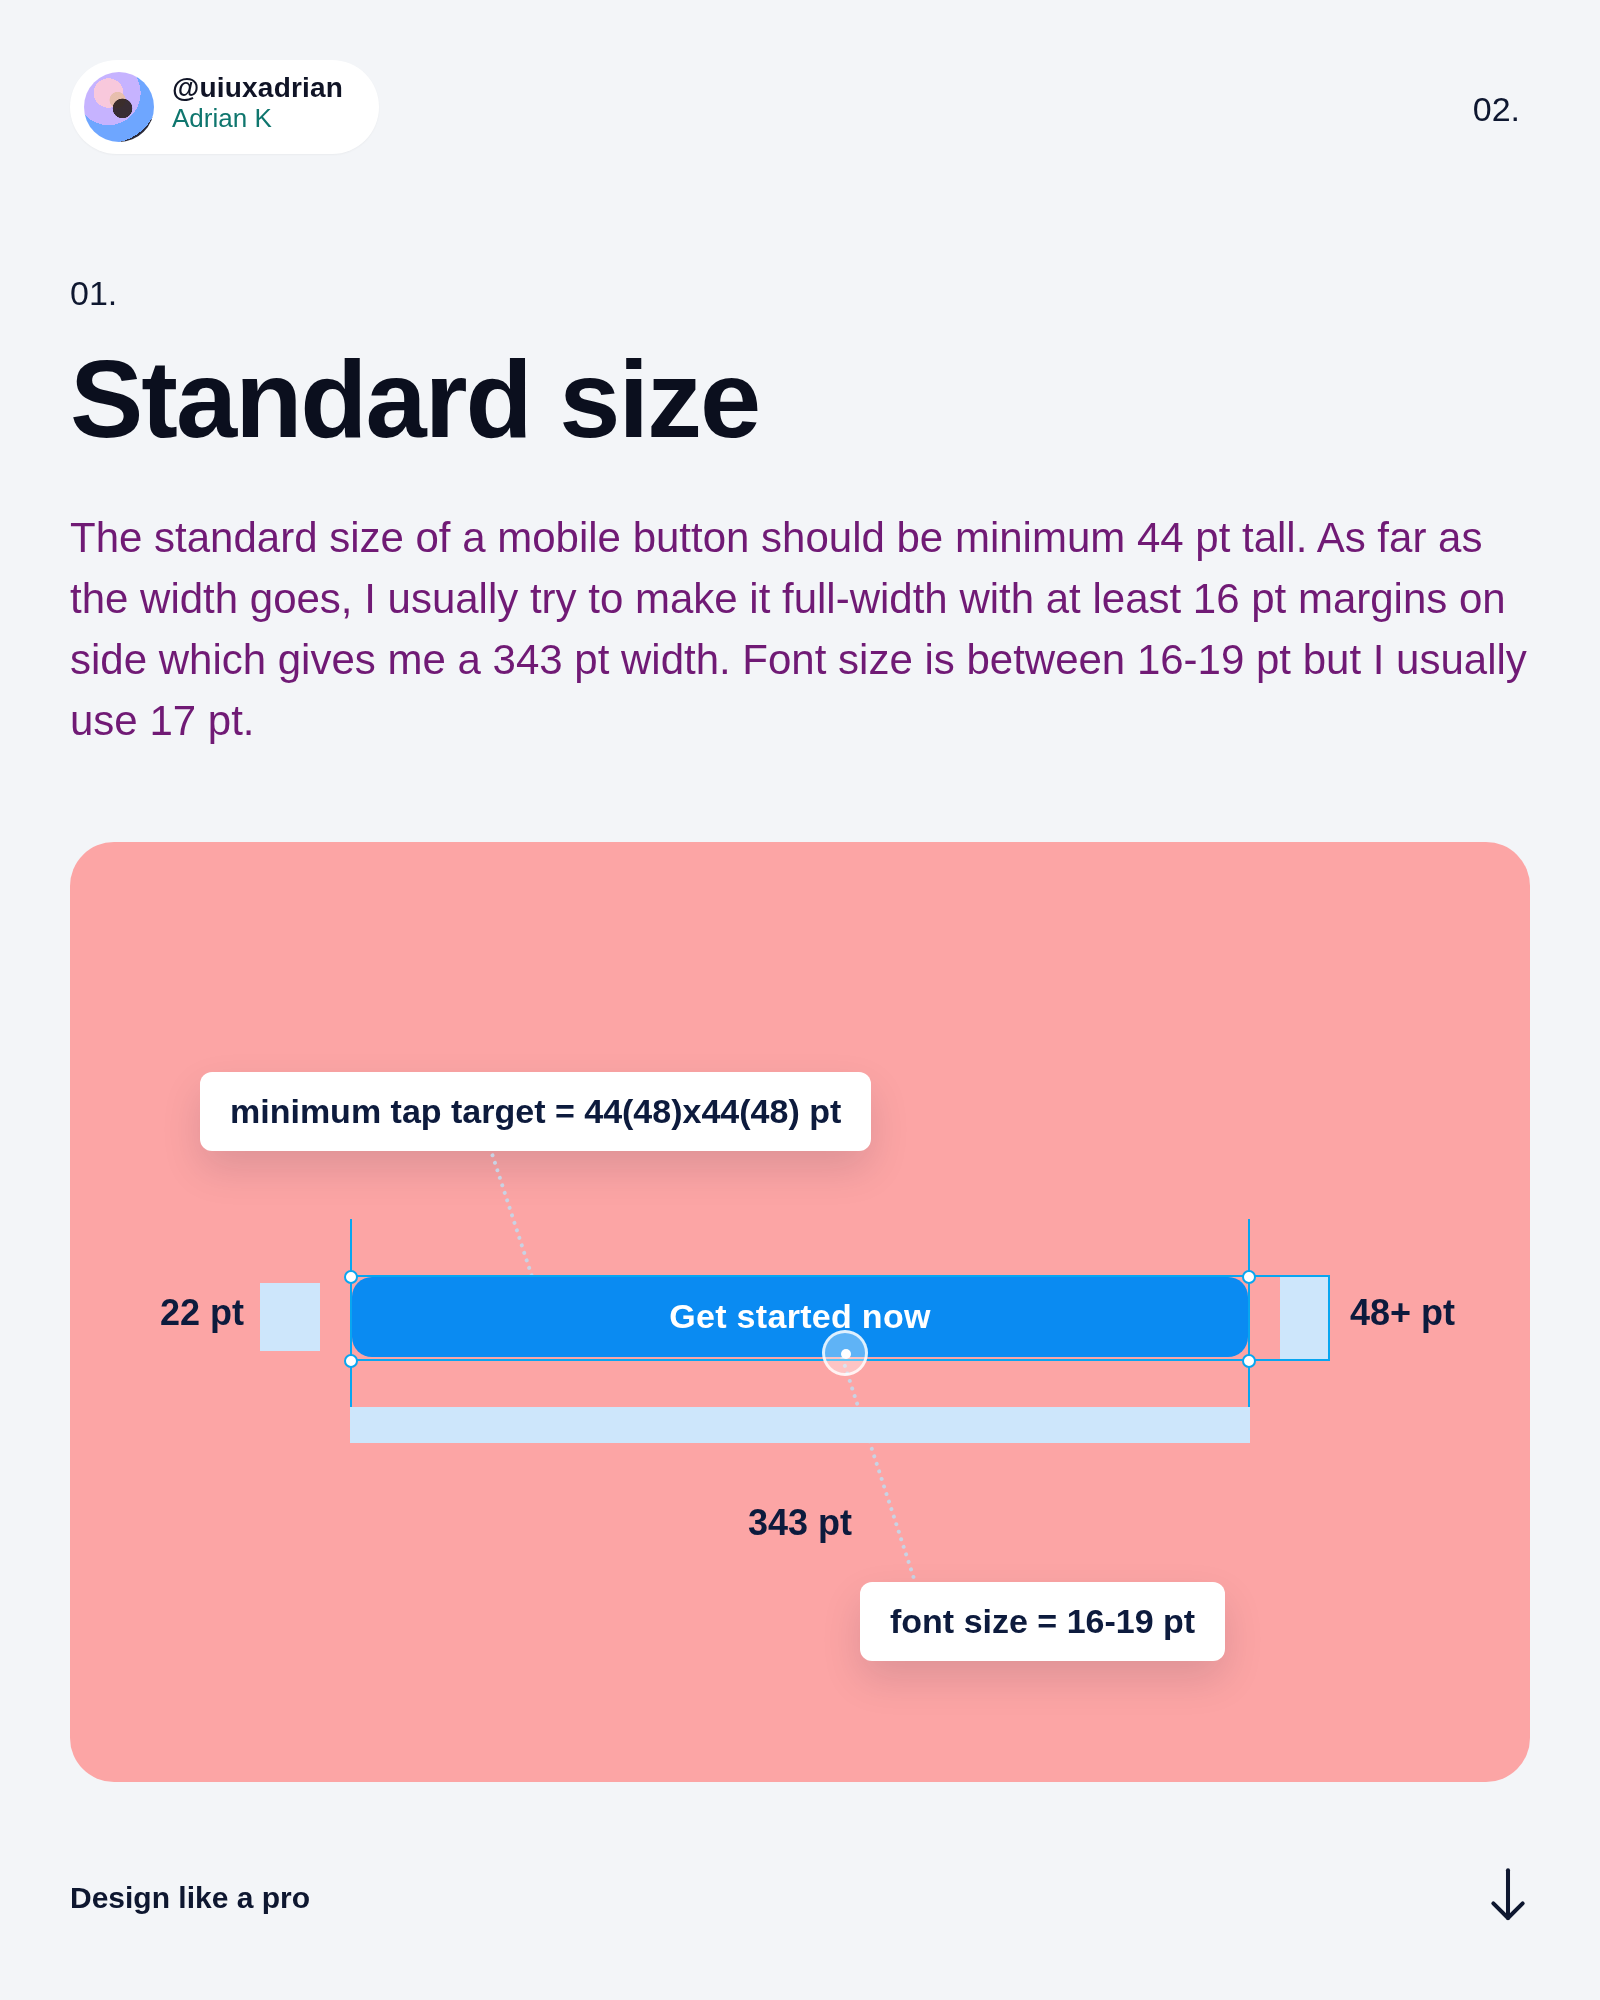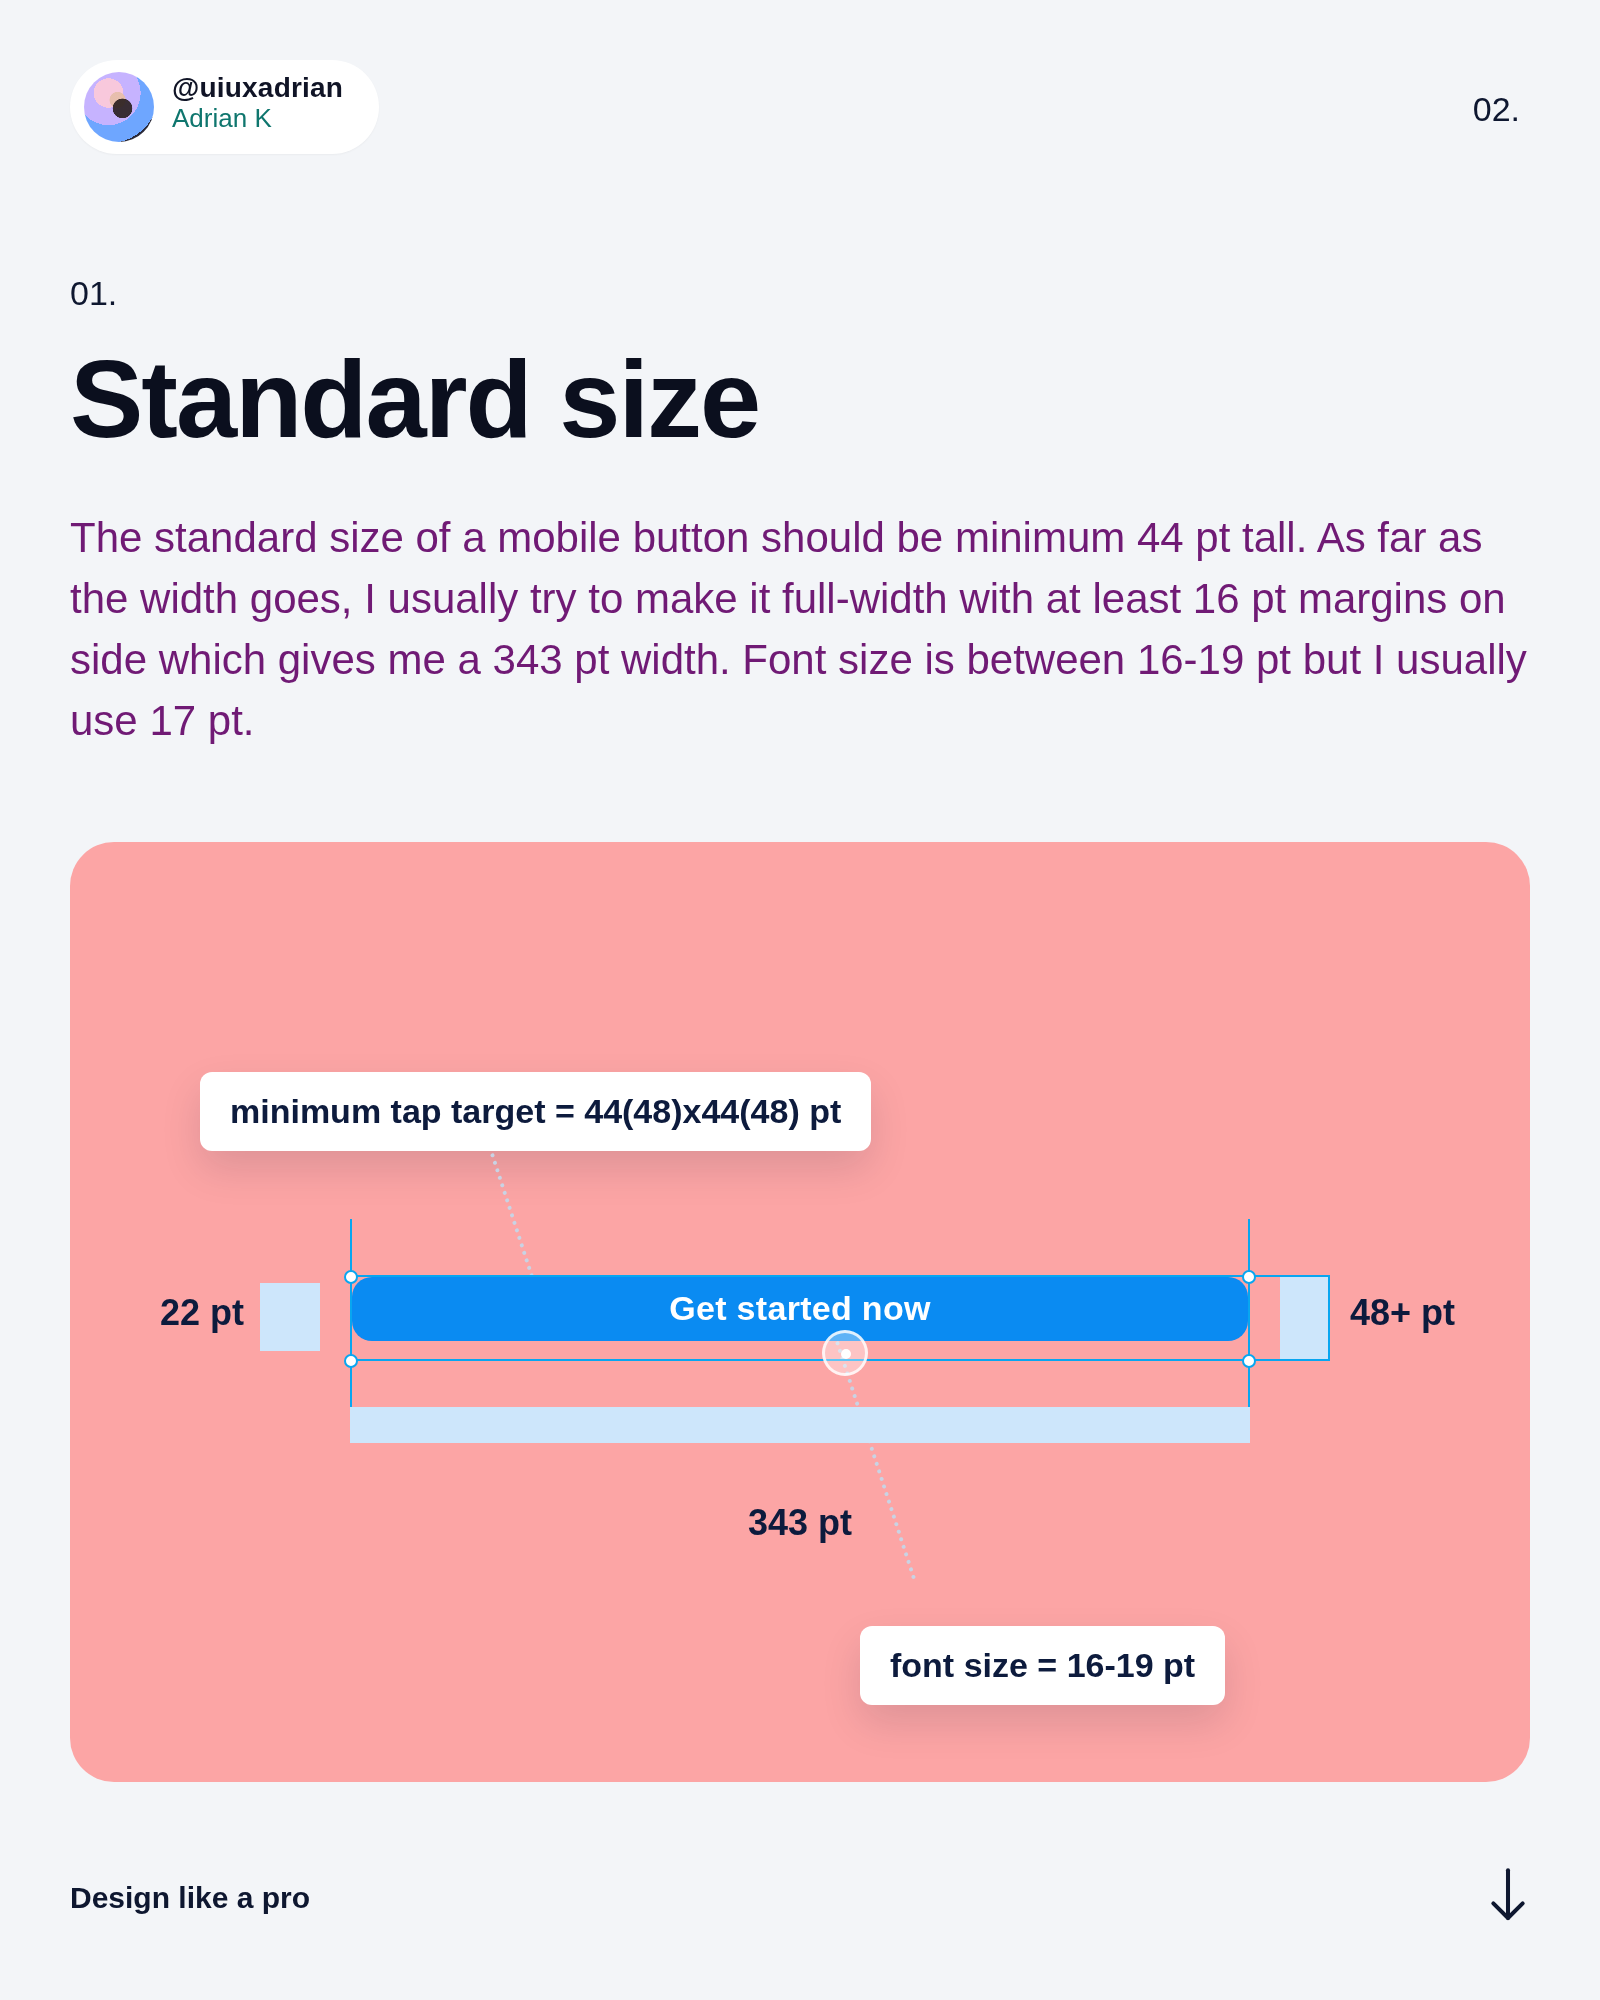--- a/index.html
+++ b/index.html
@@ -81,21 +81,21 @@
     background: #ffffff;
     border-radius: 12px;
     padding: 20px 30px;
     font-size: 34px;
     font-weight: 800;
     color: #0d1b3d;
     box-shadow: 0 18px 40px rgba(10,20,50,.12);
     white-space: nowrap;
   }
   .chip-top { top: 230px; left: 130px; }
-  .chip-bottom { top: 784px; left: 790px; }
+  .chip-bottom { top: 740px; left: 790px; }
 
   
   .dotted {
     position:absolute; border-left:4px dotted #c9d3e4; transform-origin: top left;
   }
   .dot1 { top:312px; left:420px; height:170px; transform: rotate(-18deg); }
   .dot2 { top:500px; left:765px; height:250px; transform: rotate(-18deg); }
 
   
   .cursor {
@@ -133,21 +133,21 @@
   .v-far    { top:38px;  height:84px; right:-80px; width:2px; }
 
   
   .swatch { position:absolute; background:#cde6fb; }
   .sw-left  { top:46px;  height:68px; left:-90px;  width:60px; }
   .sw-right { top:38px;  height:84px; right:-80px; width:50px; }
   .sw-bottom{ top:170px; height:36px; left:0; right:0; }
 
   
   .demo-btn {
-    position:absolute; top:40px; left:2px; right:2px; height:64px;
+    position:absolute; top:40px; left:2px; right:2px; height:80px;
     background:#0a8bf2;
     border-radius:20px;
     color:#fff; font-weight:800; font-size:34px;
     display:flex; align-items:center; justify-content:center;
     letter-spacing:.3px;
   }
   
   .cap { position:absolute; width:14px; height:14px; border:2px solid #08a6f0; border-radius:50%; background:#fff; }
   .cap-tl{ top:33px; left:-6px;} .cap-tr{ top:33px; right:-6px;}
   .cap-bl{ top:117px; left:-6px;} .cap-br{ top:117px; right:-6px;}

